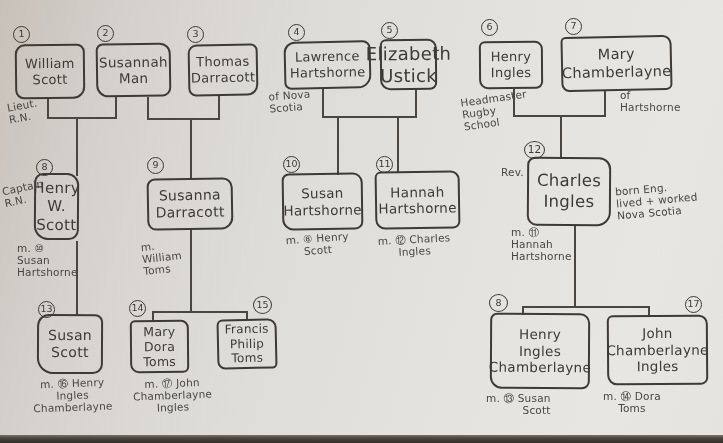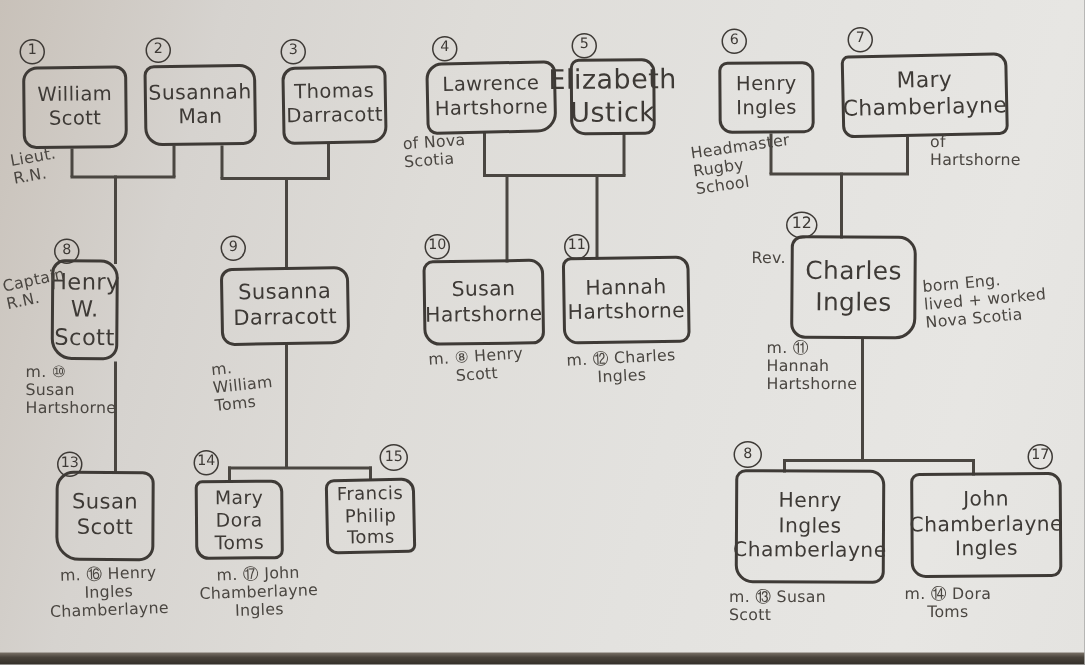--- a/index.html
+++ b/index.html
@@ -212,19 +212,19 @@
 Nova Scotia</div>
   <div class="note" style="left:511px;top:227px">m. ⑪
 Hannah
 Hartshorne</div>
   <div class="note" style="left:33px;top:378px;text-align:center;transform:rotate(-2deg)">m. ⑯ Henry
 Ingles
 Chamberlayne</div>
   <div class="note" style="left:133px;top:378px;text-align:center;transform:rotate(-2deg)">m. ⑰ John
 Chamberlayne
 Ingles</div>
-  <div class="note" style="left:486px;top:393px;text-align:left">m. ⑬ Susan
+  <div class="note" style="left:486px;top:393px;text-align:right">m. ⑬ Susan
 Scott</div>
   <div class="note" style="left:603px;top:391px;text-align:center">m. ⑭ Dora
 Toms</div>
 
   <div class="photo-edge"></div>
 </div>
 
 </body></html>

